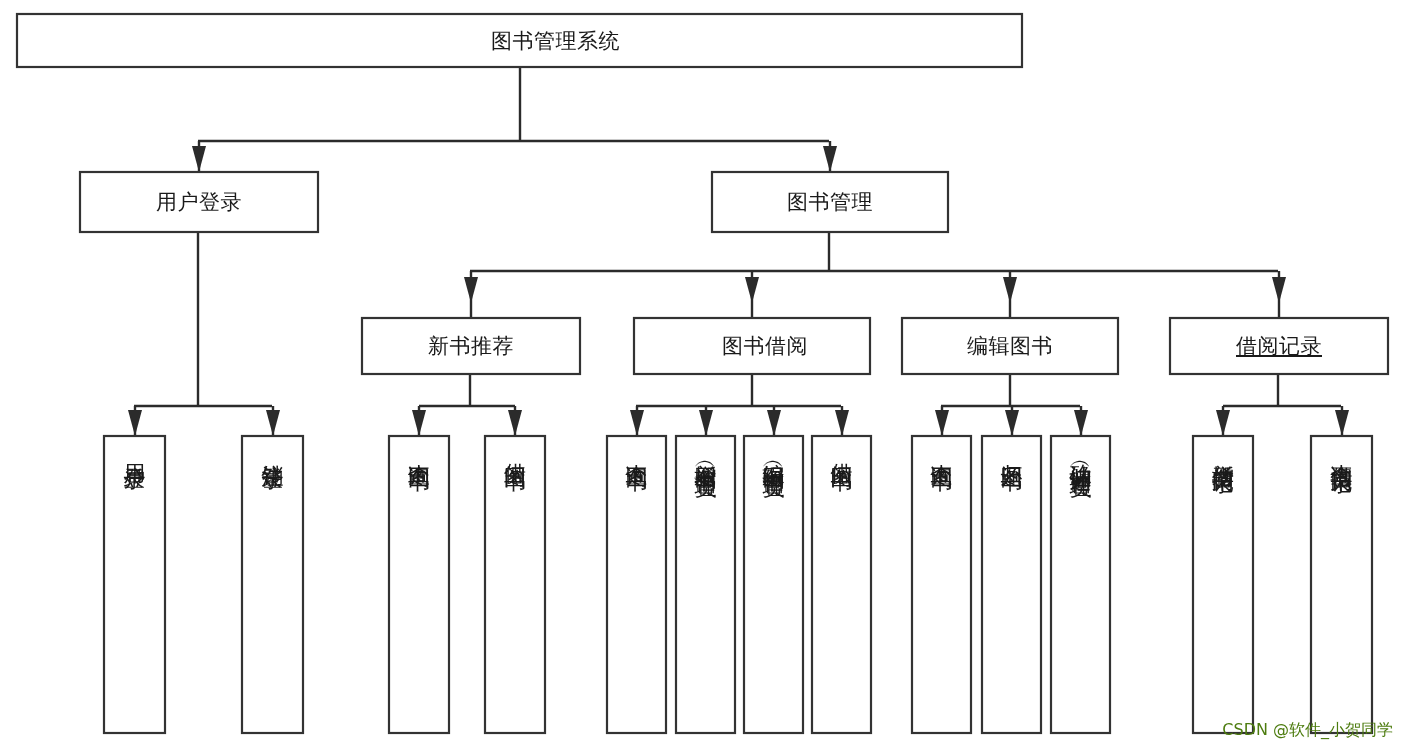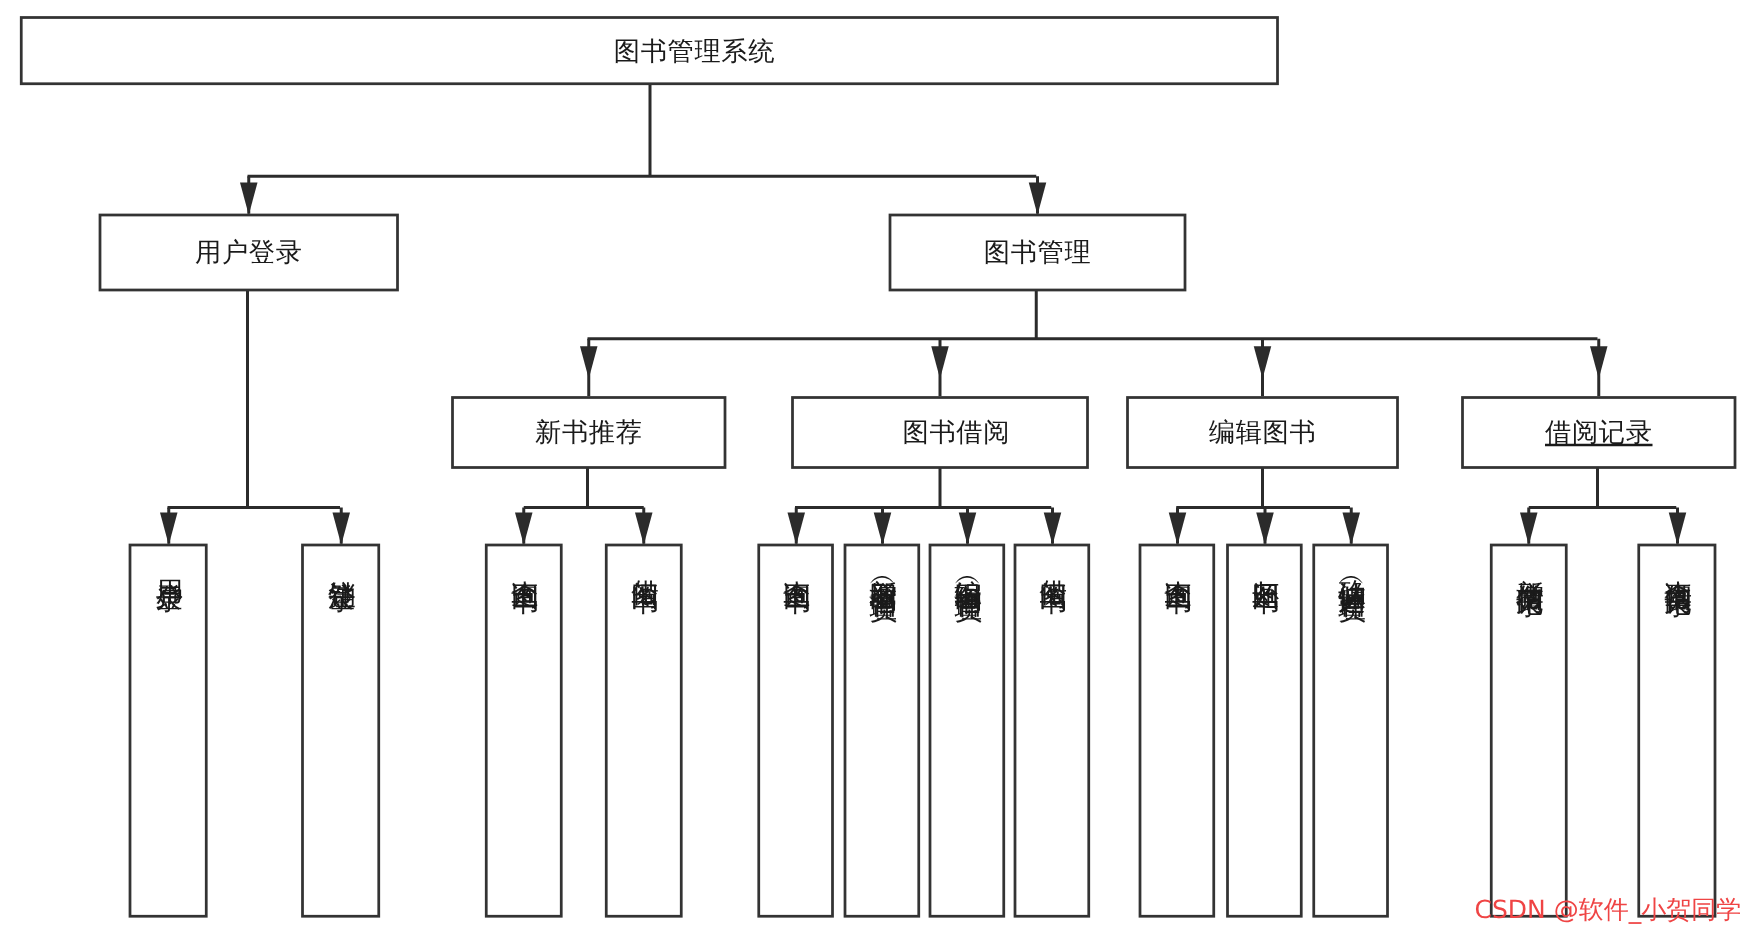--- a/index.html
+++ b/index.html
@@ -63,22 +63,22 @@
     letter-spacing: 2px;
     line-height: 1;
     white-space: nowrap;
     justify-content: flex-start;
     padding-top: 10px;
   }
   .watermark {
     position: absolute;
     right: 12px;
     bottom: 6px;
-    font-size: 20px;
-    color: #ef4444;
+    font-size: 16px;
+    color: #4d7c0f;
     font-family: "DejaVu Sans", "Liberation Sans", sans-serif;
     white-space: nowrap;
     pointer-events: none;
   }
 </style>
 </head>
 <body>
 
 <div id="diagram-root">
 

